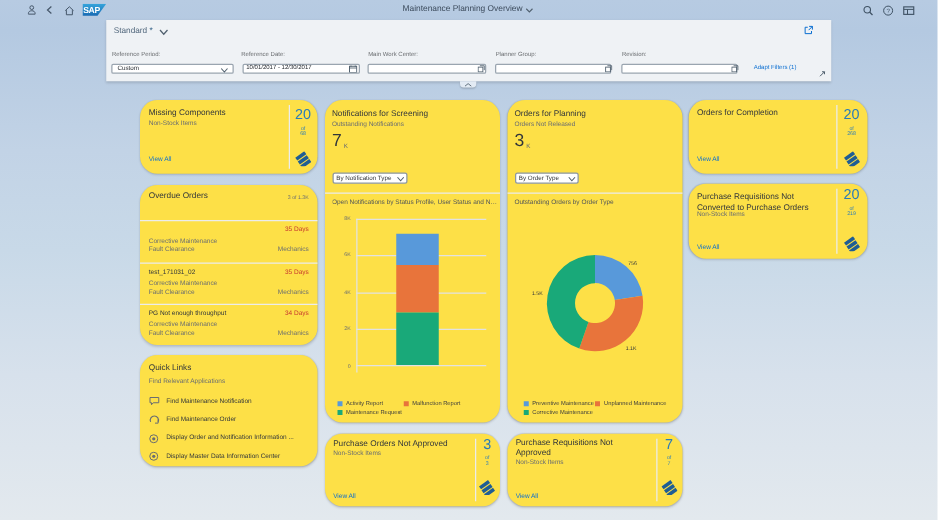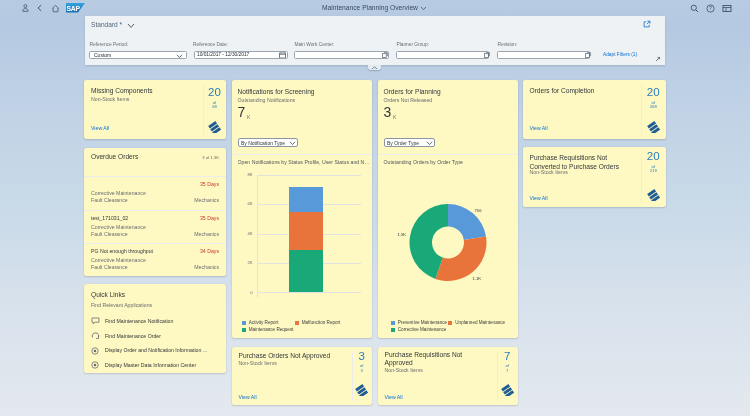--- a/index.html
+++ b/index.html
@@ -1,21 +1,21 @@
 <!DOCTYPE html>
 <html><head><meta charset="utf-8">
 <style>
 * { margin:0; padding:0; box-sizing:border-box; }
 html,body { width:750px; height:416px; overflow:hidden; }
 body { font-family:"Liberation Sans", sans-serif;
   background:linear-gradient(180deg,#b7cbe2 0%,#b4c9e1 6%,#c2d3e6 29%,#c8d9e8 48%,#d7e1ec 72%,#e3e9ee 100%); }
 svg { display:block; }
 .abs { position:absolute; }
 .shell { position:absolute; left:0; top:0; width:750px; height:15.5px; }
-.card { position:absolute; background:#fef9c3; border-radius:2px; box-shadow:0 1px 2px rgba(0,0,0,0.14), 0 0 1px rgba(0,0,0,0.12); }
+.card { position:absolute; background:#fde047; border-radius:14px; box-shadow:0 1px 2px rgba(0,0,0,0.14), 0 0 1px rgba(0,0,0,0.12);margin-left:28px; }
 .t7 { font-size:6.6px; color:#32363a; }
 .t55 { font-size:5.2px; color:#6a6d70; }
 .t45 { font-size:4.2px; color:#6a6d70; }
 .lnk { font-size:5.2px; color:#0a6ed1; }
 .num { font-size:11.5px; color:#2b7cb8; text-align:center; line-height:1; }
 .numsm { font-size:4.2px; color:#2b7cb8; text-align:center; line-height:1; }
 .sep { position:absolute; width:1px; background:#ececec; }
 .ddl { position:absolute; height:8.5px; border:1px solid #8c97a2; border-radius:2px; background:#fff; }
 .fldlbl { position:absolute; font-size:4.8px; color:#6a6d70; }
 .fld { position:absolute; height:8px; border:1px solid #9aa5b0; border-radius:1.5px; background:#fff; }

